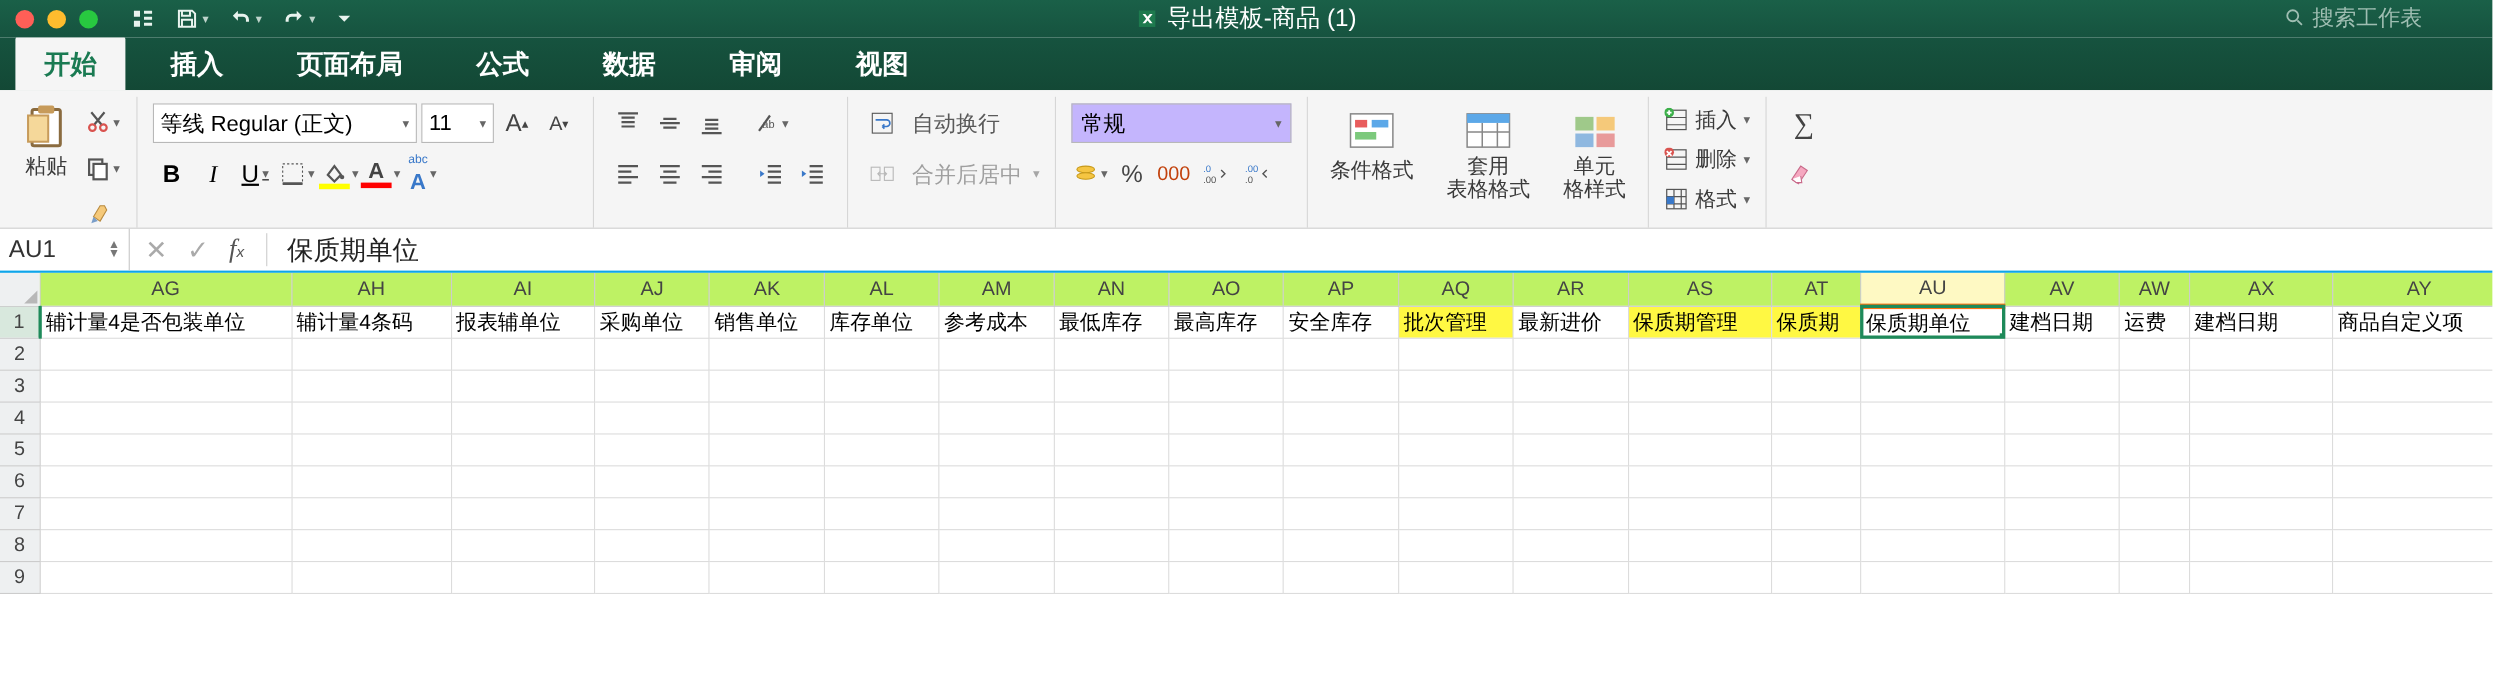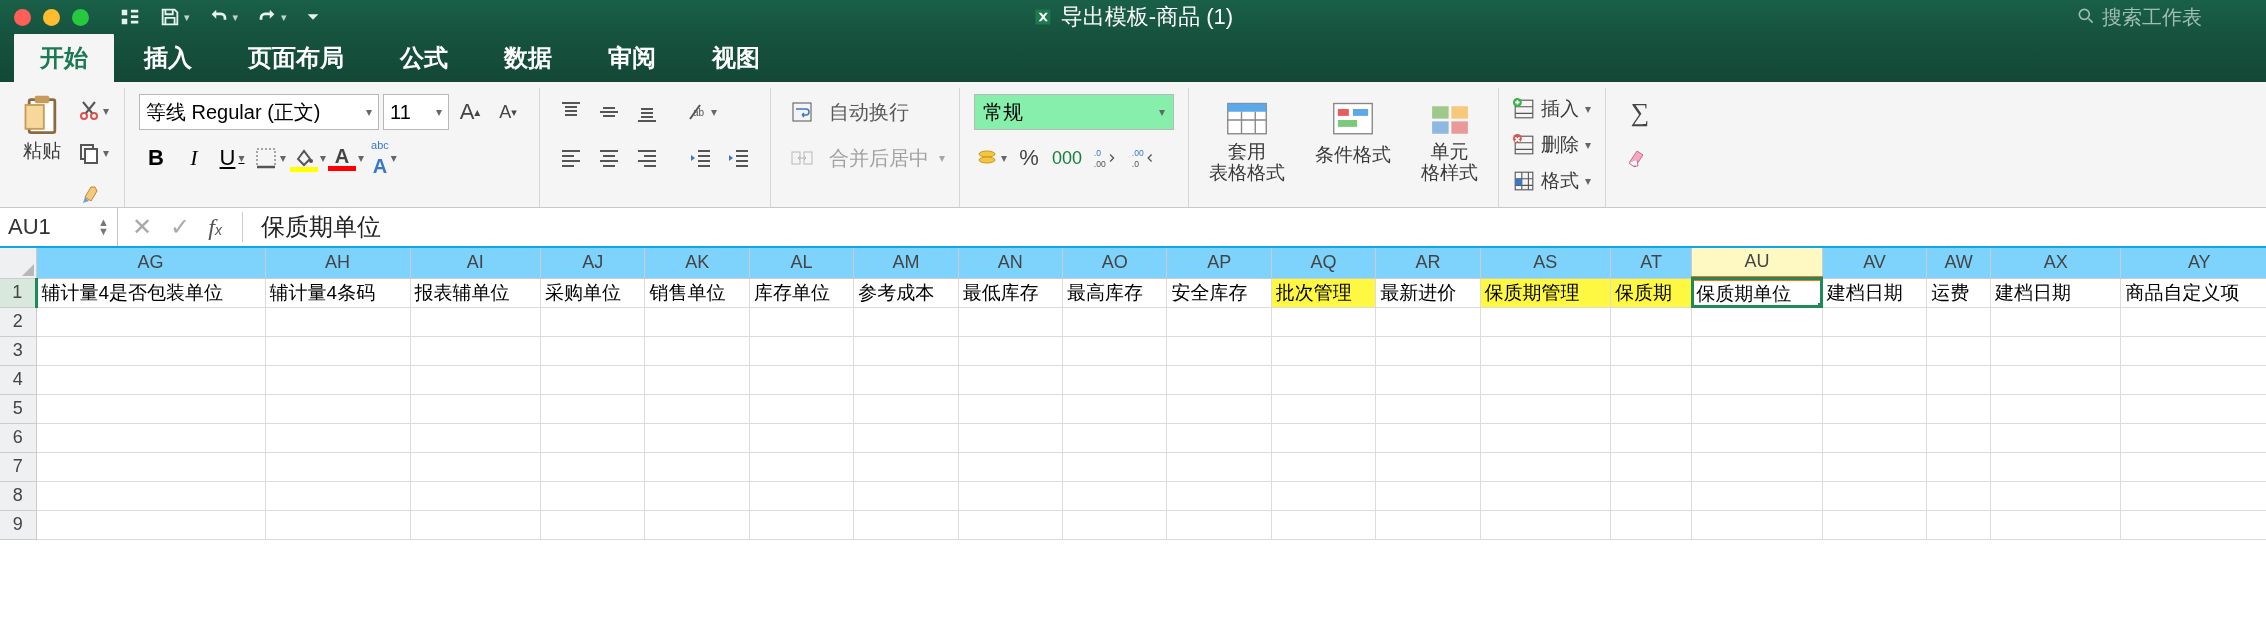--- a/index.html
+++ b/index.html
@@ -14,38 +14,38 @@
 .qa-btn { color:#e8f3ee; display:flex; align-items:center; gap:3px; }
 .qa-btn svg{width:22px;height:22px;fill:#e8f3ee}
 .qa-caret{font-size:11px;opacity:.8}
 .doc-title{position:absolute;left:50%;transform:translateX(-50%);display:flex;align-items:center;gap:8px;font-size:22px;}
 .doc-title svg{width:20px;height:20px}
 .search-wrap{margin-left:auto;margin-right:14px;display:flex;align-items:flex-start;gap:6px;color:#bcd5cb;}
 .search-wrap input{background:transparent;border:none;color:#bcd5cb;font-size:20px;width:150px;outline:none}
 .search-wrap input::placeholder{color:#9fbeb2}
 
 
-.tabs-row{height:48px;background:linear-gradient(#16533f,#134835);display:flex;align-items:flex-end;padding-left:14px;gap:4px;}
+.tabs-row{height:48px;background:linear-gradient(#16533f,#134835);display:flex;align-items:flex-end;padding-left:14px;gap:15px;}
 .tab{padding:10px 26px 8px;color:#fff;font-size:24px;font-weight:600;cursor:pointer}
 .tab.active{background:#f5f5f5;color:#1a7a52;border-radius:4px 4px 0 0}
 
 
 .ribbon{height:126px;background:#f5f5f5;border-bottom:1px solid #c8c8c8;display:flex;padding:6px 8px 0 8px;gap:0}
 .group{border-right:1px solid #d6d6d6;padding:4px 14px 0 14px;display:flex;flex-direction:column;position:relative}
 .group:last-child{border-right:none}
 .row{display:flex;align-items:center;gap:4px;height:40px}
 .bigbtn{display:flex;flex-direction:column;align-items:center;gap:0;padding:2px 6px}
 .bigbtn svg{width:44px;height:44px}
 .bigbtn-label{font-size:19px;color:#3a3a3a}
 .smbtn{width:34px;height:34px;display:flex;align-items:center;justify-content:center;border-radius:3px}
 .smbtn svg{width:24px;height:24px;fill:#4a4a4a}
 .font-sel{width:240px;height:36px;border:1px solid #b8b8b8;background:#fff;font-size:20px;padding:2px 6px;display:flex;align-items:center;justify-content:space-between}
 .size-sel{width:66px;height:36px;border:1px solid #b8b8b8;background:#fff;font-size:20px;padding:2px 6px;display:flex;align-items:center;justify-content:space-between}
 .caret-s{font-size:12px;color:#666}
-.fmt-sel{width:200px;height:36px;border:1px solid #b8b8b8;background:#86efac;font-size:20px;padding:12px 8px;display:flex;align-items:center;justify-content:space-between}
+.fmt-sel{width:200px;height:36px;border:1px solid #b8b8b8;background:#c4b5fd;font-size:20px;padding:12px 8px;display:flex;align-items:center;justify-content:space-between}
 .lab-inline{font-size:20px;color:#5a5a5a;margin-left:6px}
 .hl-bar{height:5px;width:28px;margin-top:-3px}
 .stack{display:flex;flex-direction:column;gap:4px}
 .ins-row{display:flex;align-items:center;gap:6px;font-size:19px;color:#3a3a3a}
 .ins-row svg{width:22px;height:22px}
 
 
 .fbar{height:40px;border-bottom:2px solid #0ea5e9;display:flex;align-items:center;background:#fff}
 .namebox{width:118px;height:100%;border-right:1px solid #c8c8c8;display:flex;align-items:center;padding:0 8px;font-size:22px;color:#333;justify-content:space-between}
 .nb-spin{display:flex;flex-direction:column;font-size:11px;color:#777;line-height:9px}
@@ -53,21 +53,21 @@
 .fb-btns span{font-size:24px}
 .fx{font-style:italic;font-family:serif;color:#555;font-size:22px}
 .fb-sep{width:1px;height:30px;background:#ccc;margin:0 6px}
 .fb-input{flex:1;font-size:24px;padding:0 12px;color:#222}
 
 
 .grid-wrap{position:relative;overflow:hidden}
 table.grid{border-collapse:collapse;table-layout:fixed;width:2266px}
 .corner{width:36px;height:30px;background:#eef0f1;border:1px solid #ccc;border-top:none;border-left:none;position:relative}
 .corner::after{content:"";position:absolute;right:2px;bottom:2px;border-left:12px solid transparent;border-bottom:12px solid #b8b8b8}
-th.colh{height:30px;background:#7dd3fc;border:1px solid #ccc;border-top:none;font-weight:400;font-size:18px;color:#444}
+th.colh{height:30px;background:#bef264;border:1px solid #ccc;border-top:none;font-weight:400;font-size:18px;color:#444}
 th.colh.sel{background:#fef9c3;border-bottom:5px solid #f97316}
 th.rowh{width:36px;background:#eef0f1;border:1px solid #ccc;border-left:none;font-weight:400;font-size:18px;color:#444;text-align:center}
 th.rowh.sel{background:#d8e8dd;border-right:3px solid #1e8a5a}
 td.cell{height:29px;border:1px solid #dcdcdc;font-size:19px;padding:0 4px;white-space:nowrap;overflow:hidden;text-align:left}
 td.cell.hl{background:#fff843}
 td.cell.active{outline:3px solid #1e8a5a;outline-offset:-2px;position:relative}
 td.cell.active::after{content:"";position:absolute;right:-4px;bottom:-4px;width:8px;height:8px;background:#1e8a5a}
 </style>
 </head>
 <body>
@@ -313,57 +313,57 @@
     </div>
     <div class="row" style="margin-top:6px">
       <span class="smbtn">
           <svg viewBox="0 0 24 24">
             <ellipse cx="12" cy="8" rx="8" ry="3" fill="#f5c542" stroke="#c79a1a"></ellipse>
             <ellipse cx="12" cy="14" rx="8" ry="3" fill="#f5c542" stroke="#c79a1a"></ellipse>
           </svg>
           <span class="caret-s" style="margin-left:2px">▾</span>
         </span>
       <span class="smbtn" style="font-size:22px;color:#444">%</span>
-      <span class="smbtn" style="font-size:18px;color:#15803d">000</span>
+      <span class="smbtn" style="font-size:18px;color:#c2410c">000</span>
       <span class="smbtn">
           <svg viewBox="0 0 28 24" width="28">
             <text x="1" y="10" font-size="10" fill="#3978c9">.0</text>
             <text x="1" y="22" font-size="10" fill="#555">.00</text>
             <path d="M20 8l4 4-4 4" stroke="#555" fill="none" stroke-width="1.5"></path>
           </svg>
         </span>
       <span class="smbtn">
           <svg viewBox="0 0 28 24" width="28">
             <text x="1" y="10" font-size="10" fill="#3978c9">.00</text>
             <text x="1" y="22" font-size="10" fill="#555">.0</text>
             <path d="M24 8l-4 4 4 4" stroke="#555" fill="none" stroke-width="1.5"></path>
           </svg>
         </span>
     </div>
   </div>
 
   <div class="group">
     <div style="display:flex;gap:18px;padding-top:4px">
-      <div class="bigbtn">
-        <svg viewBox="0 0 32 32">
-            <rect x="2" y="4" width="28" height="22" fill="#fff" stroke="#888"></rect>
-            <rect x="2" y="4" width="28" height="6" fill="#5ca8e8"></rect>
-            <path d="M2 16h28M12 10v16M22 10v16" stroke="#888"></path>
-          </svg>
-        <span class="bigbtn-label" style="white-space:pre-line;text-align:center;line-height:1.1">套用
-表格格式</span>
-      </div>
       <div class="bigbtn">
         <svg viewBox="0 0 32 32">
             <rect x="2" y="4" width="28" height="22" fill="#fff" stroke="#888"></rect>
             <rect x="5" y="8" width="8" height="5" fill="#e85c5c"></rect>
             <rect x="16" y="8" width="11" height="5" fill="#5ca8e8"></rect>
             <rect x="5" y="16" width="14" height="5" fill="#7cc97c"></rect>
           </svg>
         <span class="bigbtn-label">条件格式</span>
+      </div>
+      <div class="bigbtn">
+        <svg viewBox="0 0 32 32">
+            <rect x="2" y="4" width="28" height="22" fill="#fff" stroke="#888"></rect>
+            <rect x="2" y="4" width="28" height="6" fill="#5ca8e8"></rect>
+            <path d="M2 16h28M12 10v16M22 10v16" stroke="#888"></path>
+          </svg>
+        <span class="bigbtn-label" style="white-space:pre-line;text-align:center;line-height:1.1">套用
+表格格式</span>
       </div>
       <div class="bigbtn">
         <svg viewBox="0 0 32 32">
             <rect x="3" y="6" width="12" height="9" fill="#9fc98a"></rect>
             <rect x="17" y="6" width="12" height="9" fill="#f5c97a"></rect>
             <rect x="3" y="17" width="12" height="9" fill="#8fb8e0"></rect>
             <rect x="17" y="17" width="12" height="9" fill="#e89a9a"></rect>
           </svg>
         <span class="bigbtn-label" style="white-space:pre-line;text-align:center;line-height:1.1">单元
 格样式</span>

